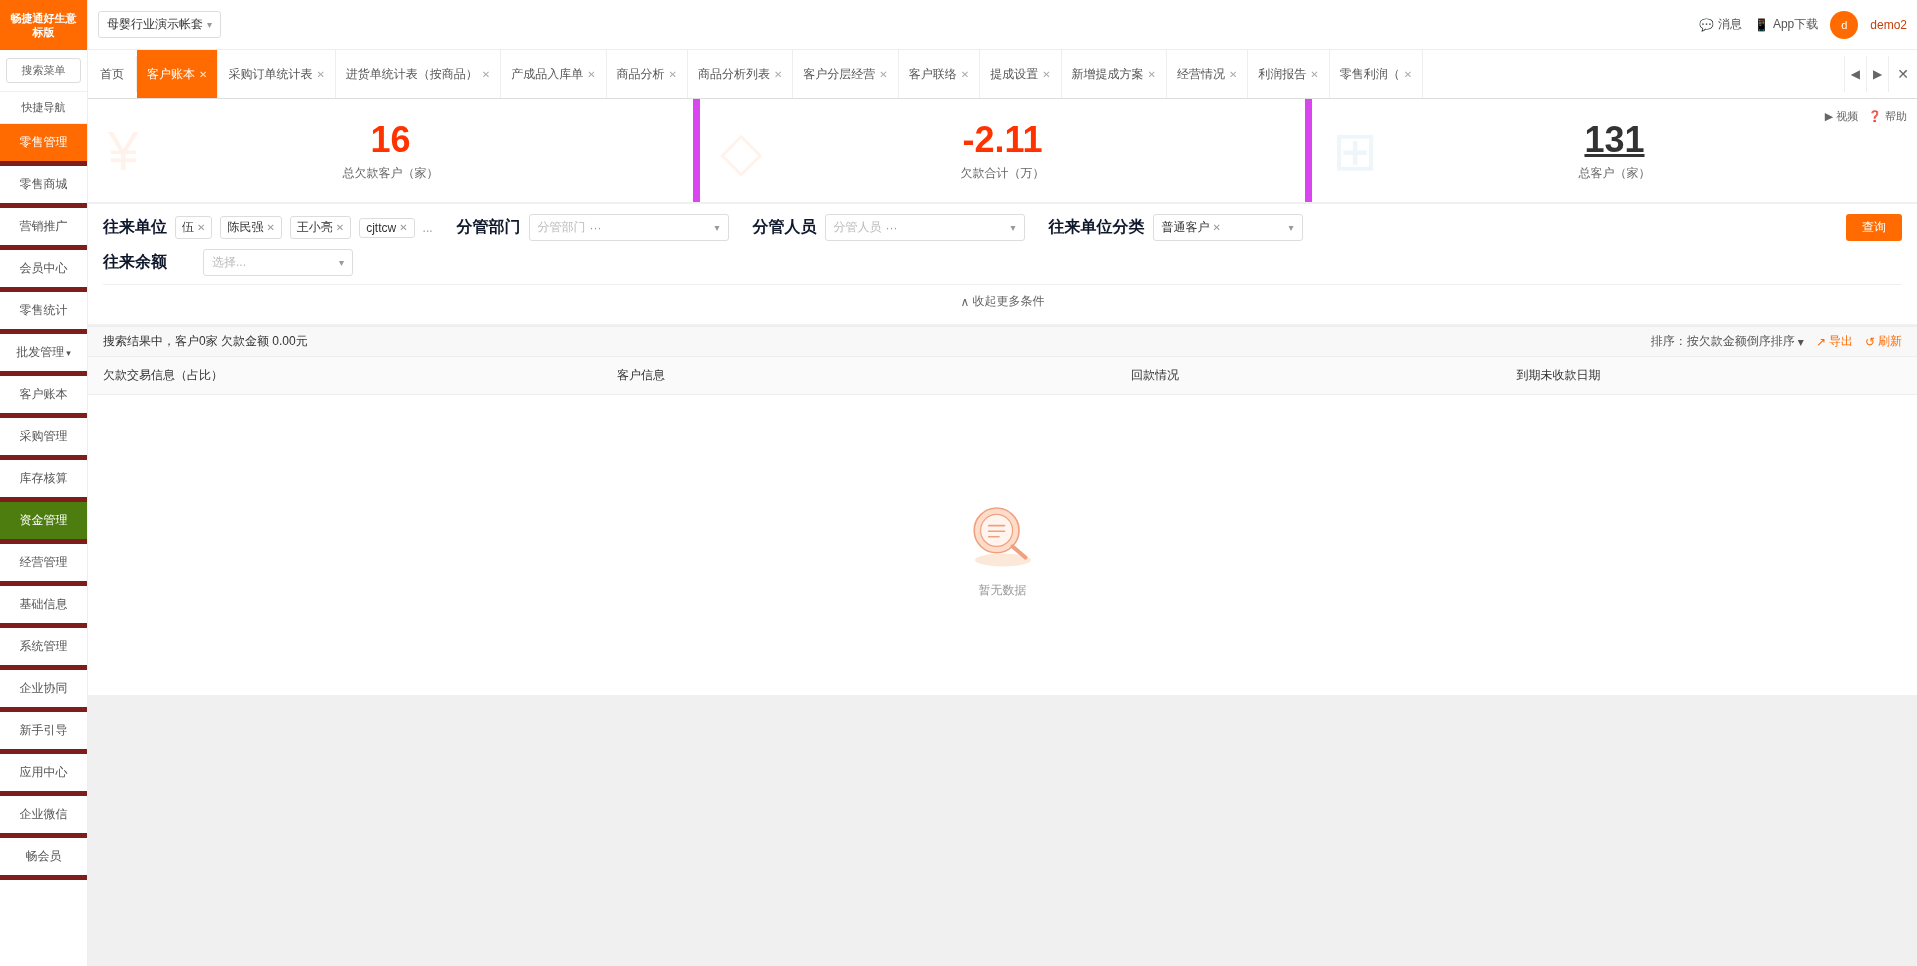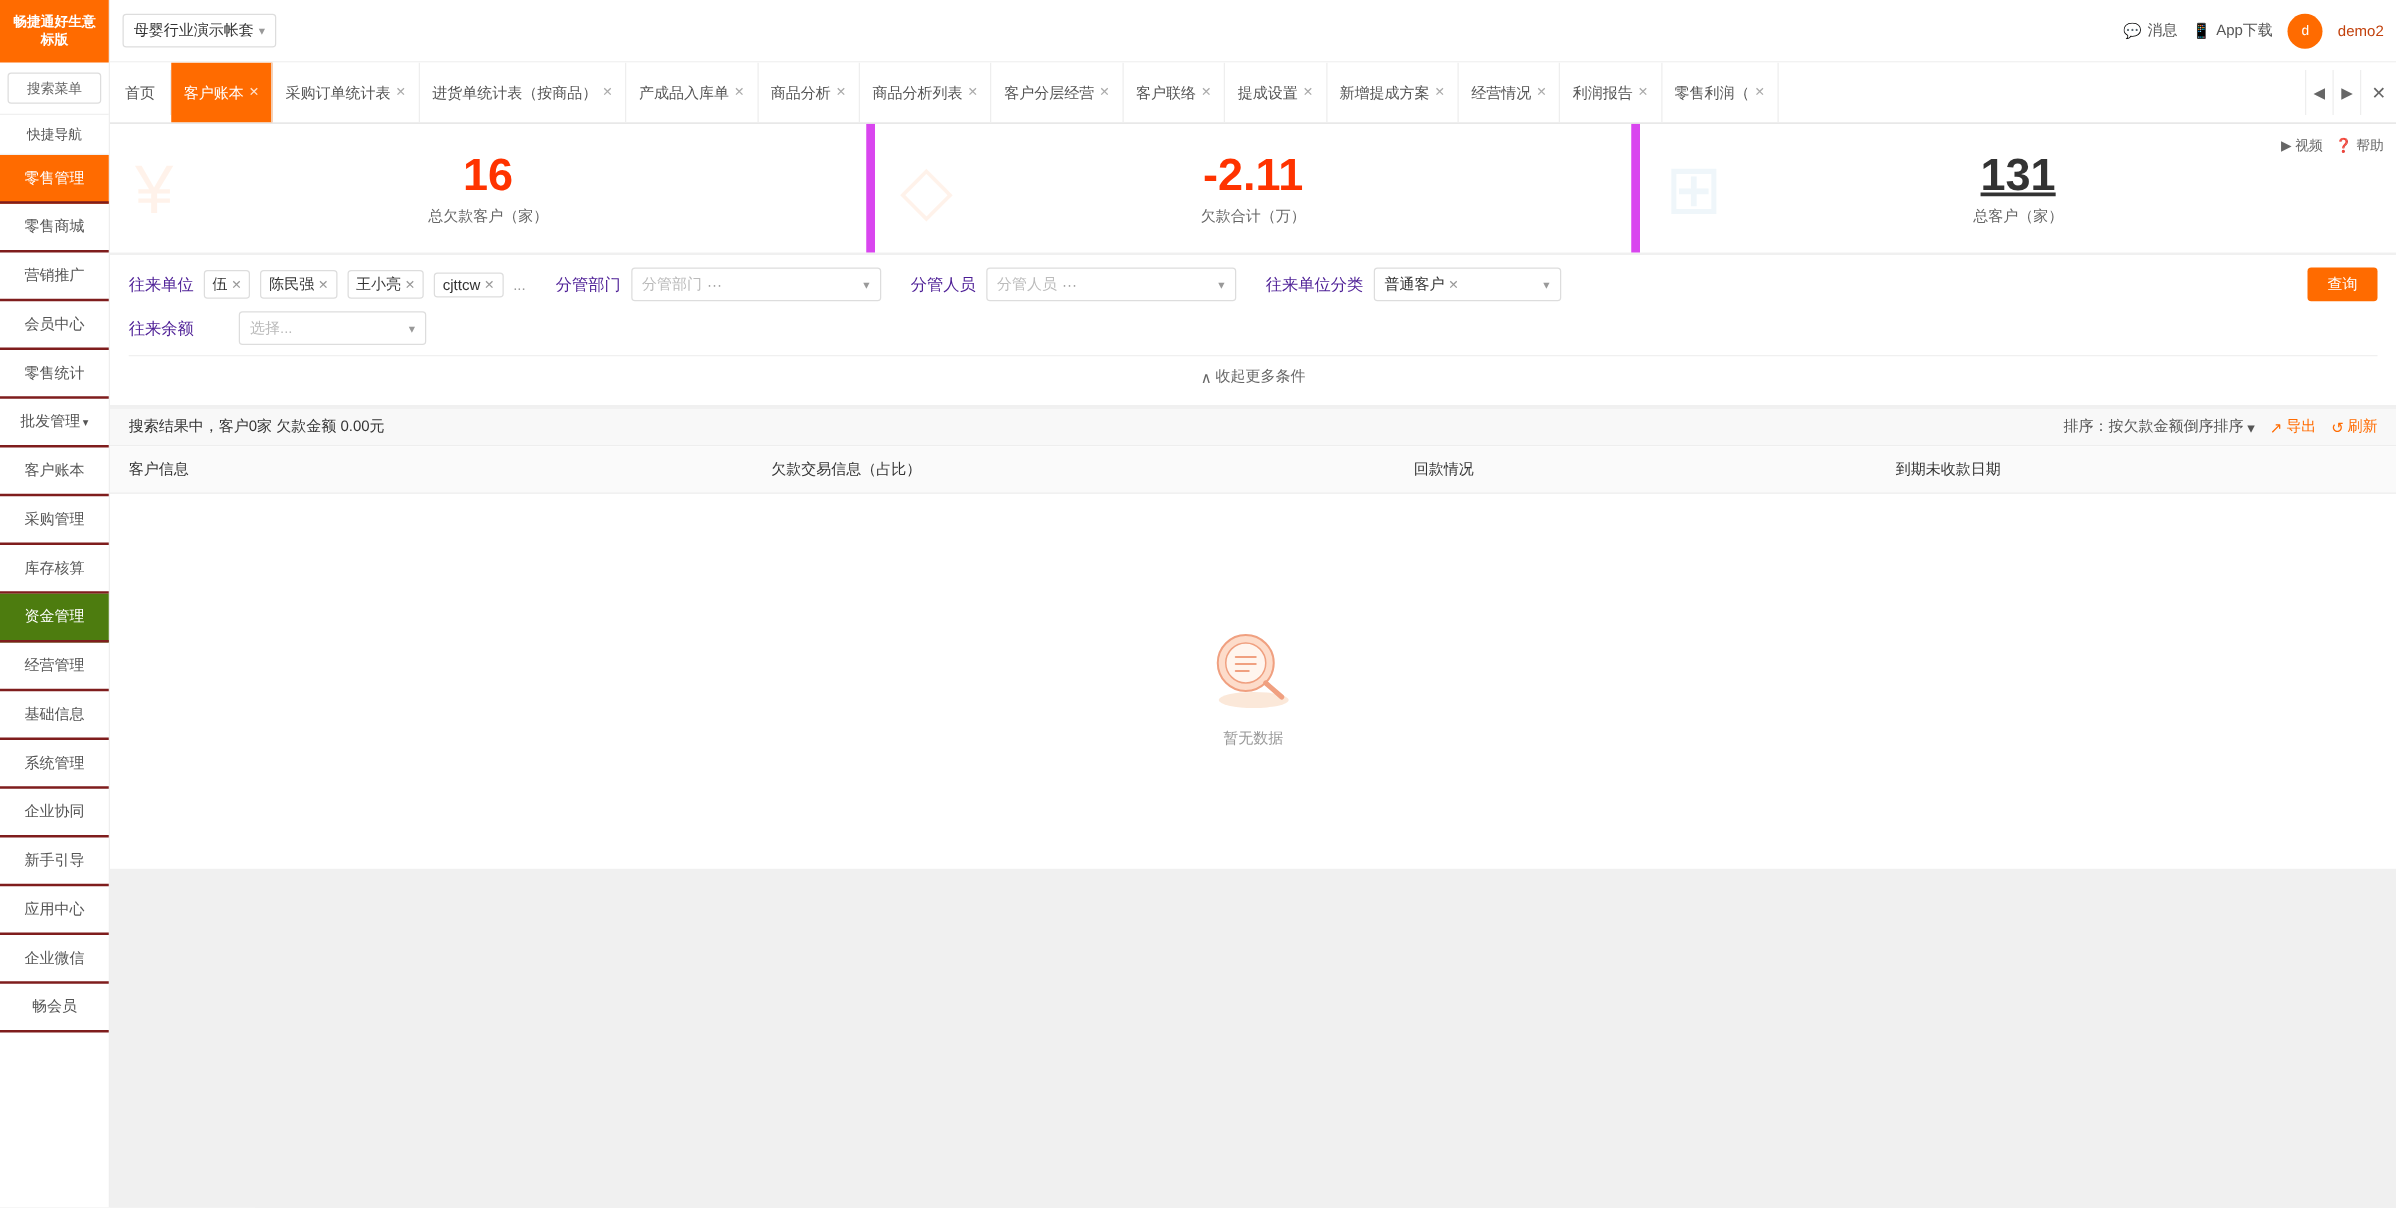--- a/index.html
+++ b/index.html
@@ -5,21 +5,21 @@
     * { box-sizing: border-box; margin: 0; padding: 0; }
     body { font-family: 'Microsoft YaHei', Arial, sans-serif; font-size: 12px; background: #f5f5f5; display: flex; height: 100vh; overflow: hidden; }
 
     
     .sidebar { width: 88px; background: #fff; display: flex; flex-direction: column; border-right: 1px solid #eee; flex-shrink: 0; }
     .sidebar-logo { background: #ff6b00; padding: 10px; display: flex; align-items: center; justify-content: center; height: 50px; }
     .sidebar-logo-text { color: #fff; font-size: 11px; font-weight: bold; text-align: center; line-height: 1.3; }
     .sidebar-search { padding: 8px 6px; border-bottom: 1px solid #f0f0f0; }
     .sidebar-search-btn { width: 100%; background: none; border: 1px solid #ddd; border-radius: 3px; padding: 4px; color: #666; font-size: 11px; cursor: pointer; text-align: center; }
     .sidebar-nav-btn { padding: 8px 6px; text-align: center; color: #555; font-size: 11px; cursor: pointer; border-bottom: 1px solid #f0f0f0; }
-    .sidebar-item { padding: 10px 6px; text-align: center; color: #555; font-size: 12px; cursor: pointer; border-bottom: 2px solid #7f1d1d; }
+    .sidebar-item { padding: 10px 6px; text-align: center; color: #555; font-size: 12px; cursor: pointer; border-bottom: 5px solid #7f1d1d; }
     .sidebar-item.active { background: #ff6b00; color: #fff; }
     .sidebar-item.has-arrow { display: flex; align-items: center; justify-content: center; gap: 2px; }
 
     
     .main { flex: 1; display: flex; flex-direction: column; overflow: hidden; }
 
     
     .topbar { height: 50px; background: #fff; border-bottom: 1px solid #eee; display: flex; align-items: center; padding: 0 10px; gap: 8px; }
     .topbar-selector { display: flex; align-items: center; gap: 4px; border: 1px solid #ddd; border-radius: 3px; padding: 4px 8px; font-size: 12px; color: #333; cursor: pointer; }
     .topbar-selector .arrow { color: #999; font-size: 10px; }
@@ -49,21 +49,21 @@
     .stat-item:last-child { border-right: none; }
     .stat-number { font-size: 36px; font-weight: bold; color: #ff3300; }
     .stat-number.negative { color: #ff3300; }
     .stat-number.black { color: #333; text-decoration: underline; }
     .stat-label { font-size: 12px; color: #666; margin-top: 4px; }
     .help-btn { display: flex; align-items: center; gap: 3px; color: #666; font-size: 11px; cursor: pointer; }
 
     
     .filter-area { background: #fff; padding: 10px 15px; margin-bottom: 2px; }
     .filter-row { display: flex; align-items: center; gap: 8px; margin-bottom: 8px; flex-wrap: wrap; }
-    .filter-label { color: #4c1d95; font-size: 13px; flex-shrink: 0; }
+    .filter-label { color: #0f172a; font-size: 16px; flex-shrink: 0; font-weight: bold; }
     .filter-tag { display: inline-flex; align-items: center; gap: 3px; background: #fff; border: 1px solid #ddd; border-radius: 3px; padding: 2px 6px; font-size: 12px; color: #333; }
     .filter-tag .tag-close { color: #999; cursor: pointer; font-size: 10px; }
     .filter-more { color: #999; font-size: 12px; cursor: pointer; }
     .filter-select { display: flex; align-items: center; border: 1px solid #ddd; border-radius: 3px; padding: 4px 8px; font-size: 12px; color: #333; min-width: 120px; cursor: pointer; gap: 4px; }
     .filter-select-wide { min-width: 200px; }
     .filter-select .arrow { margin-left: auto; color: #999; font-size: 10px; }
     .filter-ellipsis { color: #999; cursor: pointer; }
     .query-btn { background: #ff6b00; color: #fff; border: none; border-radius: 3px; padding: 5px 16px; font-size: 12px; cursor: pointer; margin-left: auto; }
     .collapse-btn { display: flex; align-items: center; gap: 3px; color: #666; font-size: 12px; cursor: pointer; justify-content: center; padding: 4px 0; }
 
@@ -353,22 +353,22 @@
         </div>
         <div class="action-btn">
           <span>↺</span>
           <span>刷新</span>
         </div>
       </div>
     </div>
 
     <div class="table-container">
       <div class="table-header">
+        <div class="table-header-cell">欠款交易信息（占比）</div>
         <div class="table-header-cell">客户信息</div>
-        <div class="table-header-cell">欠款交易信息（占比）</div>
         <div class="table-header-cell">回款情况</div>
         <div class="table-header-cell">到期未收款日期</div>
       </div>
       <div class="table-body">
         <div class="empty-state">
           <div class="empty-illustration">
             <svg viewBox="0 0 120 100" xmlns="http://www.w3.org/2000/svg">
 
               <ellipse cx="60" cy="85" rx="35" ry="8" fill="#f5c5a0" opacity="0.4"></ellipse>
 

